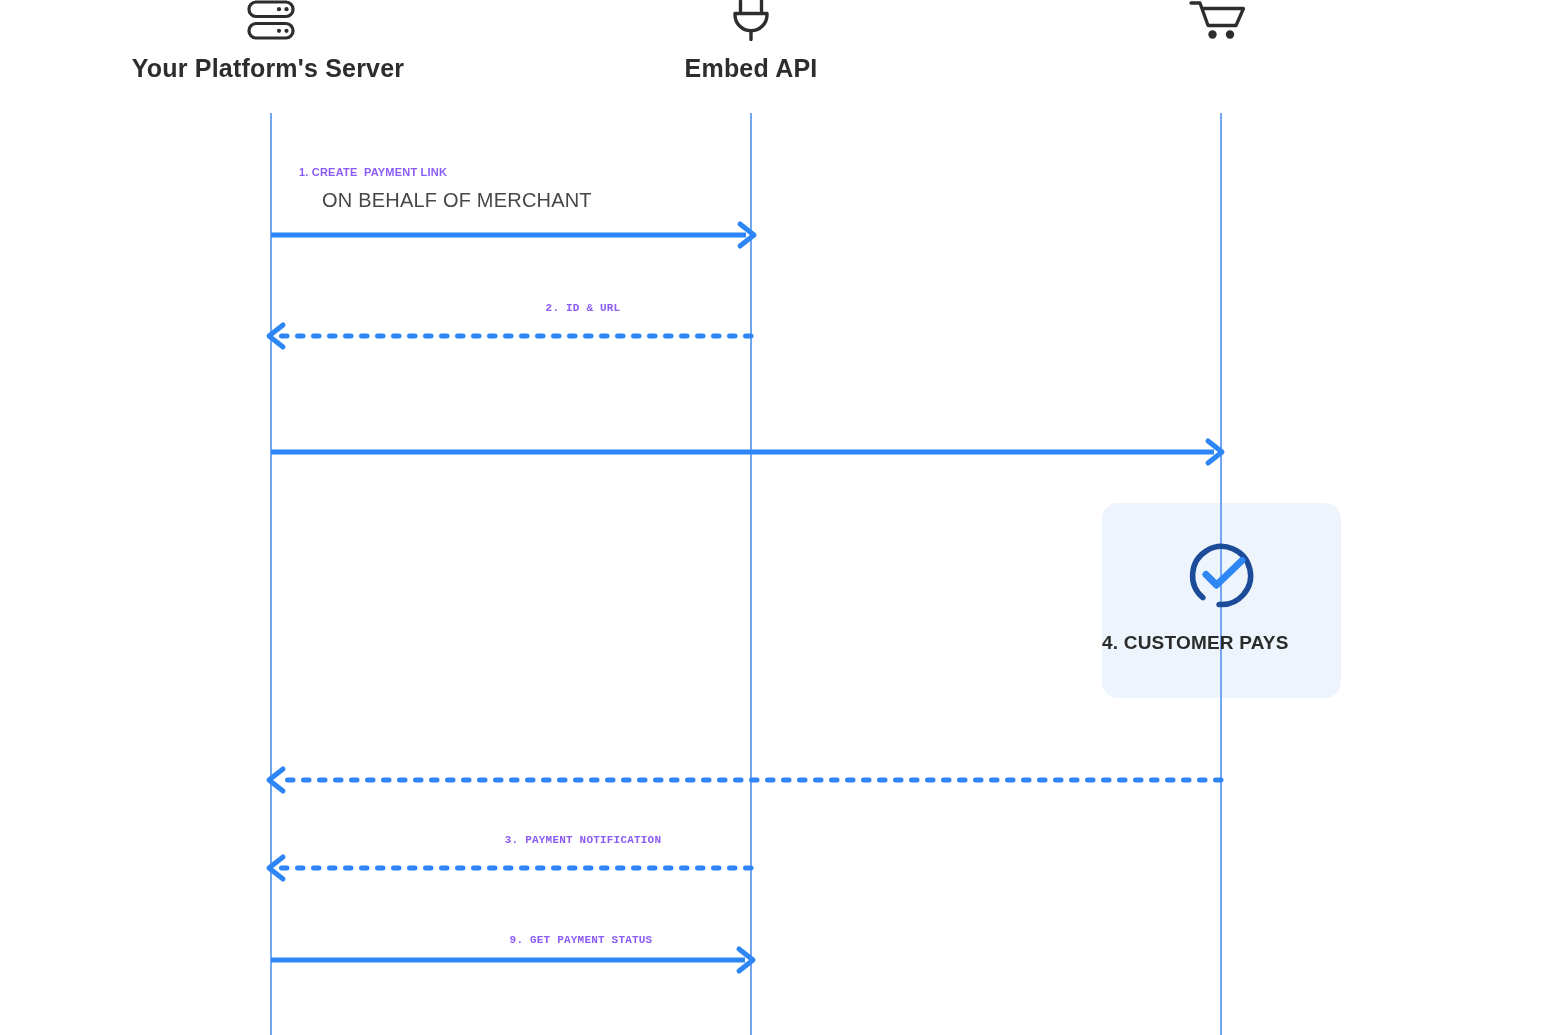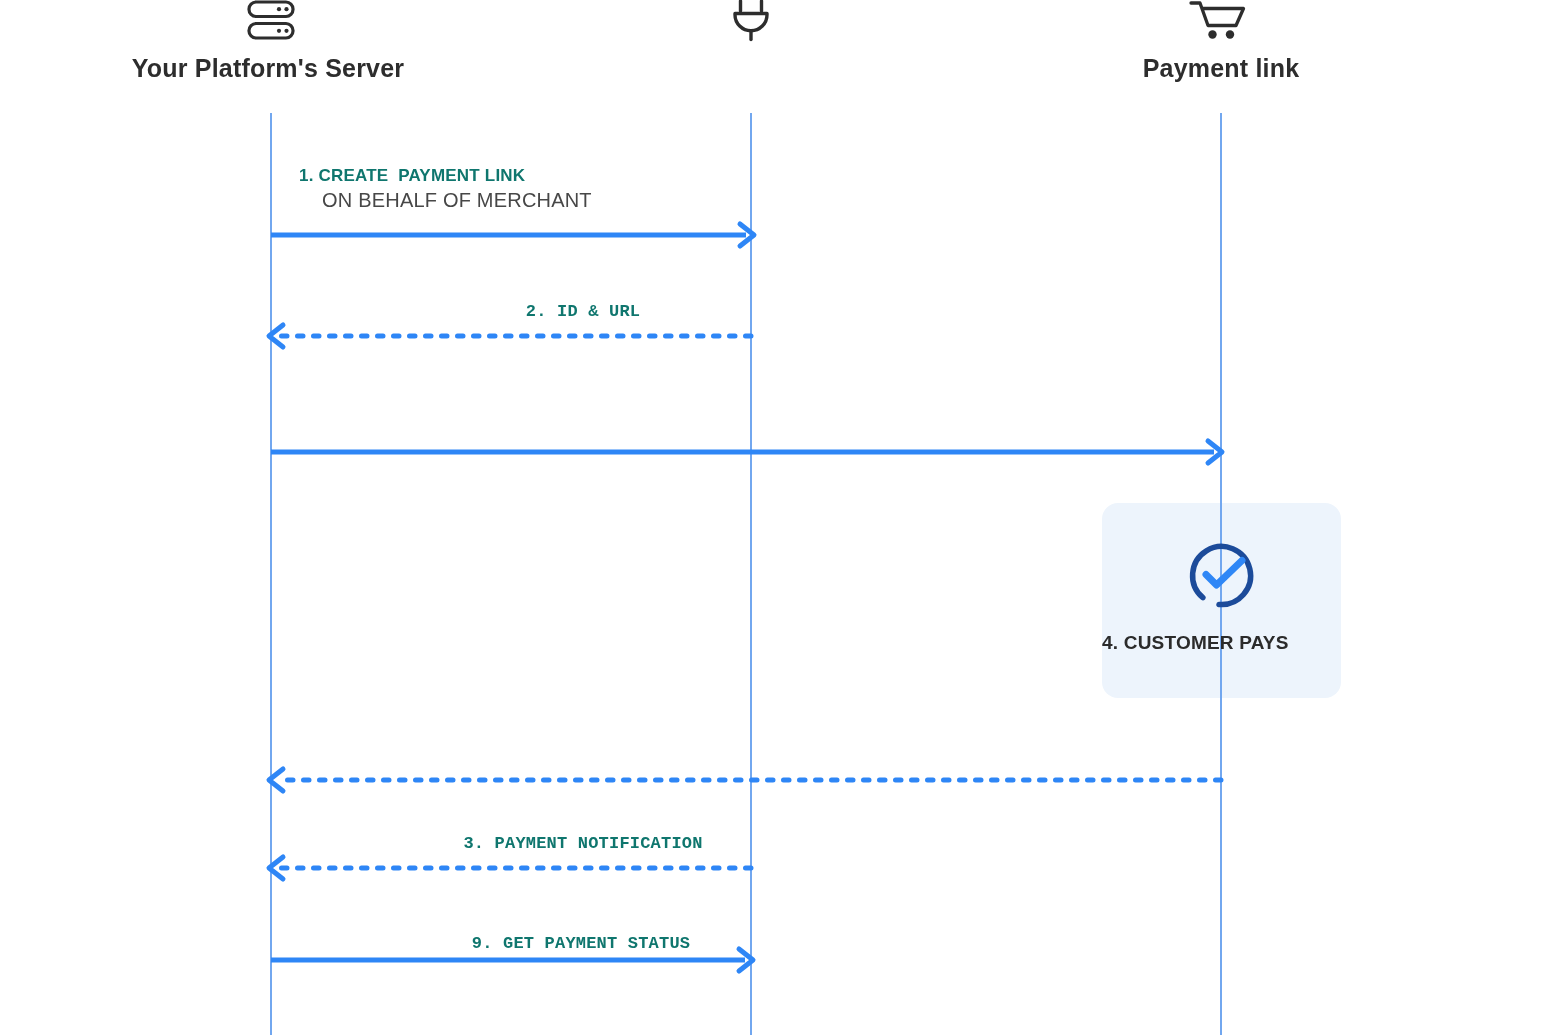--- a/index.html
+++ b/index.html
@@ -23,23 +23,23 @@
     width: 300px;
     text-align: center;
     font-size: 25px;
     font-weight: 700;
     color: #2d2d2d;
     letter-spacing: 0.2px;
     z-index: 3;
   }
   .msg-label {
     position: absolute;
-    font-size: 17px;
+    font-size: 11px;
     font-weight: 700;
-    color: #0f766e;
+    color: #8b5cf6;
     letter-spacing: 0.2px;
     white-space: pre;
     z-index: 3;
   }
   .msg-sublabel {
     position: absolute;
     font-size: 20px;
     font-weight: 400;
     color: #474747;
     letter-spacing: 0.2px;
@@ -132,21 +132,21 @@
       <path d="M 283 857 L 269 868 L 283 879"></path>
     </g>
 
     <g stroke="#2e86f6" stroke-width="5" stroke-linecap="round" stroke-linejoin="round">
       <line x1="271" y1="960" x2="745" y2="960" stroke-linecap="butt"></line>
       <path d="M 739 949 L 753 960 L 739 971"></path>
     </g>
   </svg>
 
   <div class="participant-title" style="left:118px;">Your Platform's Server</div>
-  <div class="participant-title" style="left:1071px;">Payment link</div>
+  <div class="participant-title" style="left:601px;">Embed API</div>
 
   <div class="msg-label" style="left:299px; top:166px;">1. CREATE  PAYMENT LINK</div>
   <div class="msg-sublabel" style="left:322px; top:189px;">ON BEHALF OF MERCHANT</div>
 
   <div class="msg-label right" style="left:433px; top:302px; width:300px;">2. ID &amp; URL</div>
 
 
   <div class="activity-label">4. CUSTOMER PAYS</div>
 
 

